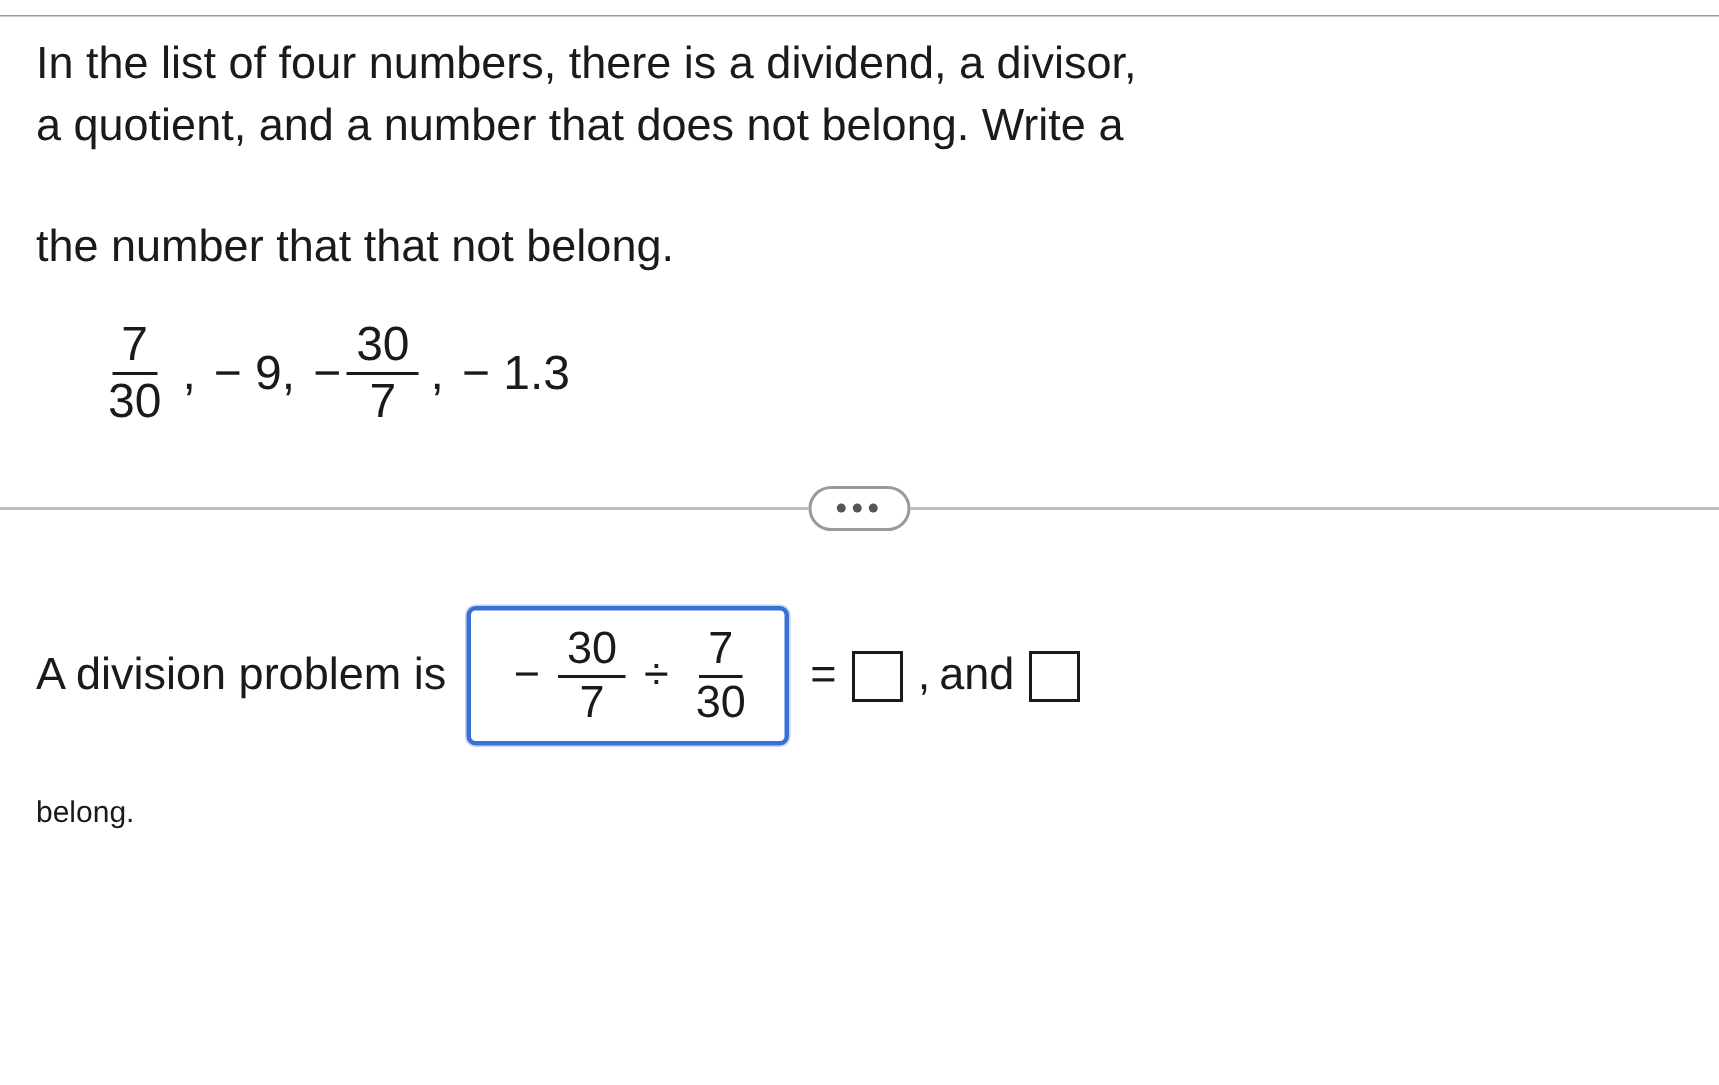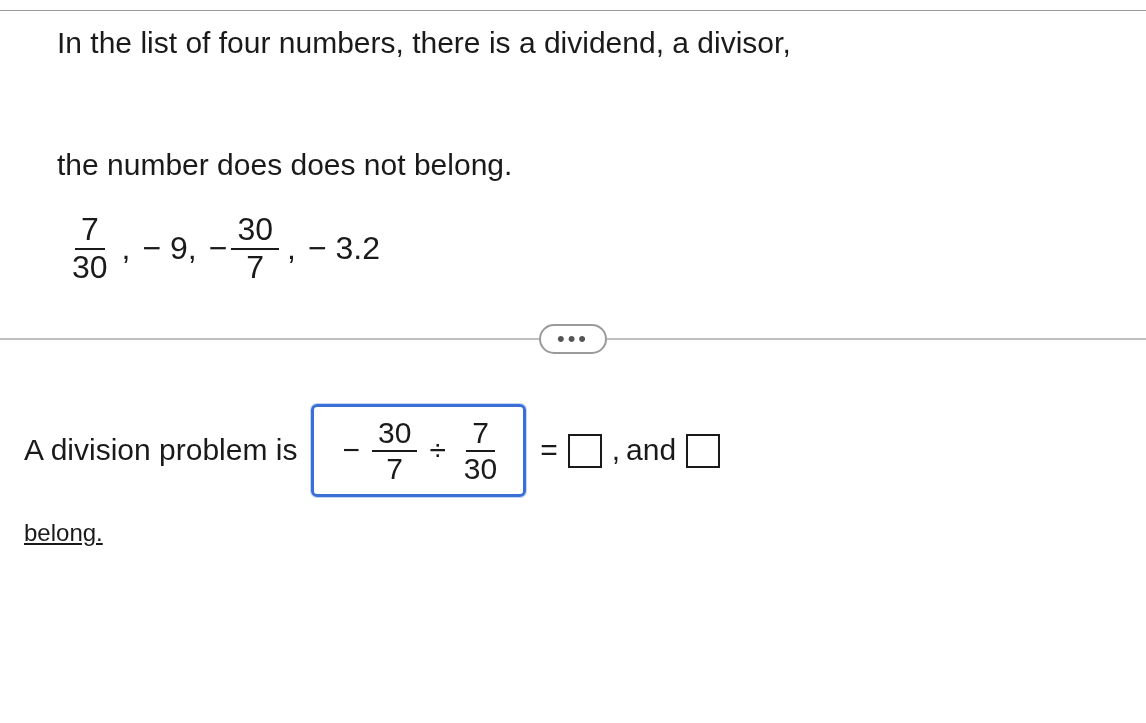--- a/index.html
+++ b/index.html
@@ -11,21 +11,20 @@
     color: #1a1a1a;
     line-height: 1.35;
     width: 1146px;
   }
   .top-rule {
     border-top: 1px solid #999;
     margin: -10px -24px 12px -24px;
   }
   .prompt {
     margin-bottom: 28px;
-    margin-left: 33px;
   }
   .numbers-row {
     display: flex;
     align-items: center;
     margin-left: 40px;
     margin-bottom: 40px;
     font-size: 32px;
   }
   .frac {
     display: inline-flex;
@@ -92,51 +91,50 @@
   }
   .input-box {
     display: inline-block;
     width: 34px;
     height: 34px;
     border: 2px solid #1a1a1a;
     vertical-align: middle;
     margin: 0 4px;
   }
   .belong-row {
-    margin-top: 20px;
-    font-size: 24px;
-    text-decoration: underline;
+    margin-top: 32px;
+    font-size: 20px;
   }
 </style>
 </head>
 <body>
 
 <div class="top-rule"></div>
 
 <div class="prompt">
   <span>In the list of four numbers, there is a dividend, a divisor,</span><br>
+  <span>a quotient, and a number that does not belong. Write a</span><br>
   <br>
-  <br>
-  <span>the number does does not belong.</span>
+  <span>the number that that not belong.</span>
 </div>
 
 <div class="numbers-row">
   <span class="frac">
     <span class="num">7</span>
     <span class="den">30</span>
   </span>
   <span class="sep">,</span>
   <span class="sep">− 9,</span>
   <span class="sep neg">−</span>
   <span class="frac">
     <span class="num">30</span>
     <span class="den">7</span>
   </span>
   <span class="sep">,</span>
-  <span class="sep">− 3.2</span>
+  <span class="sep">− 1.3</span>
 </div>
 
 <div class="divider-wrap">
   <div class="divider-line"></div>
   <div class="dots-pill">
     <span>•••</span>
   </div>
   <div class="divider-line"></div>
 </div>
 

